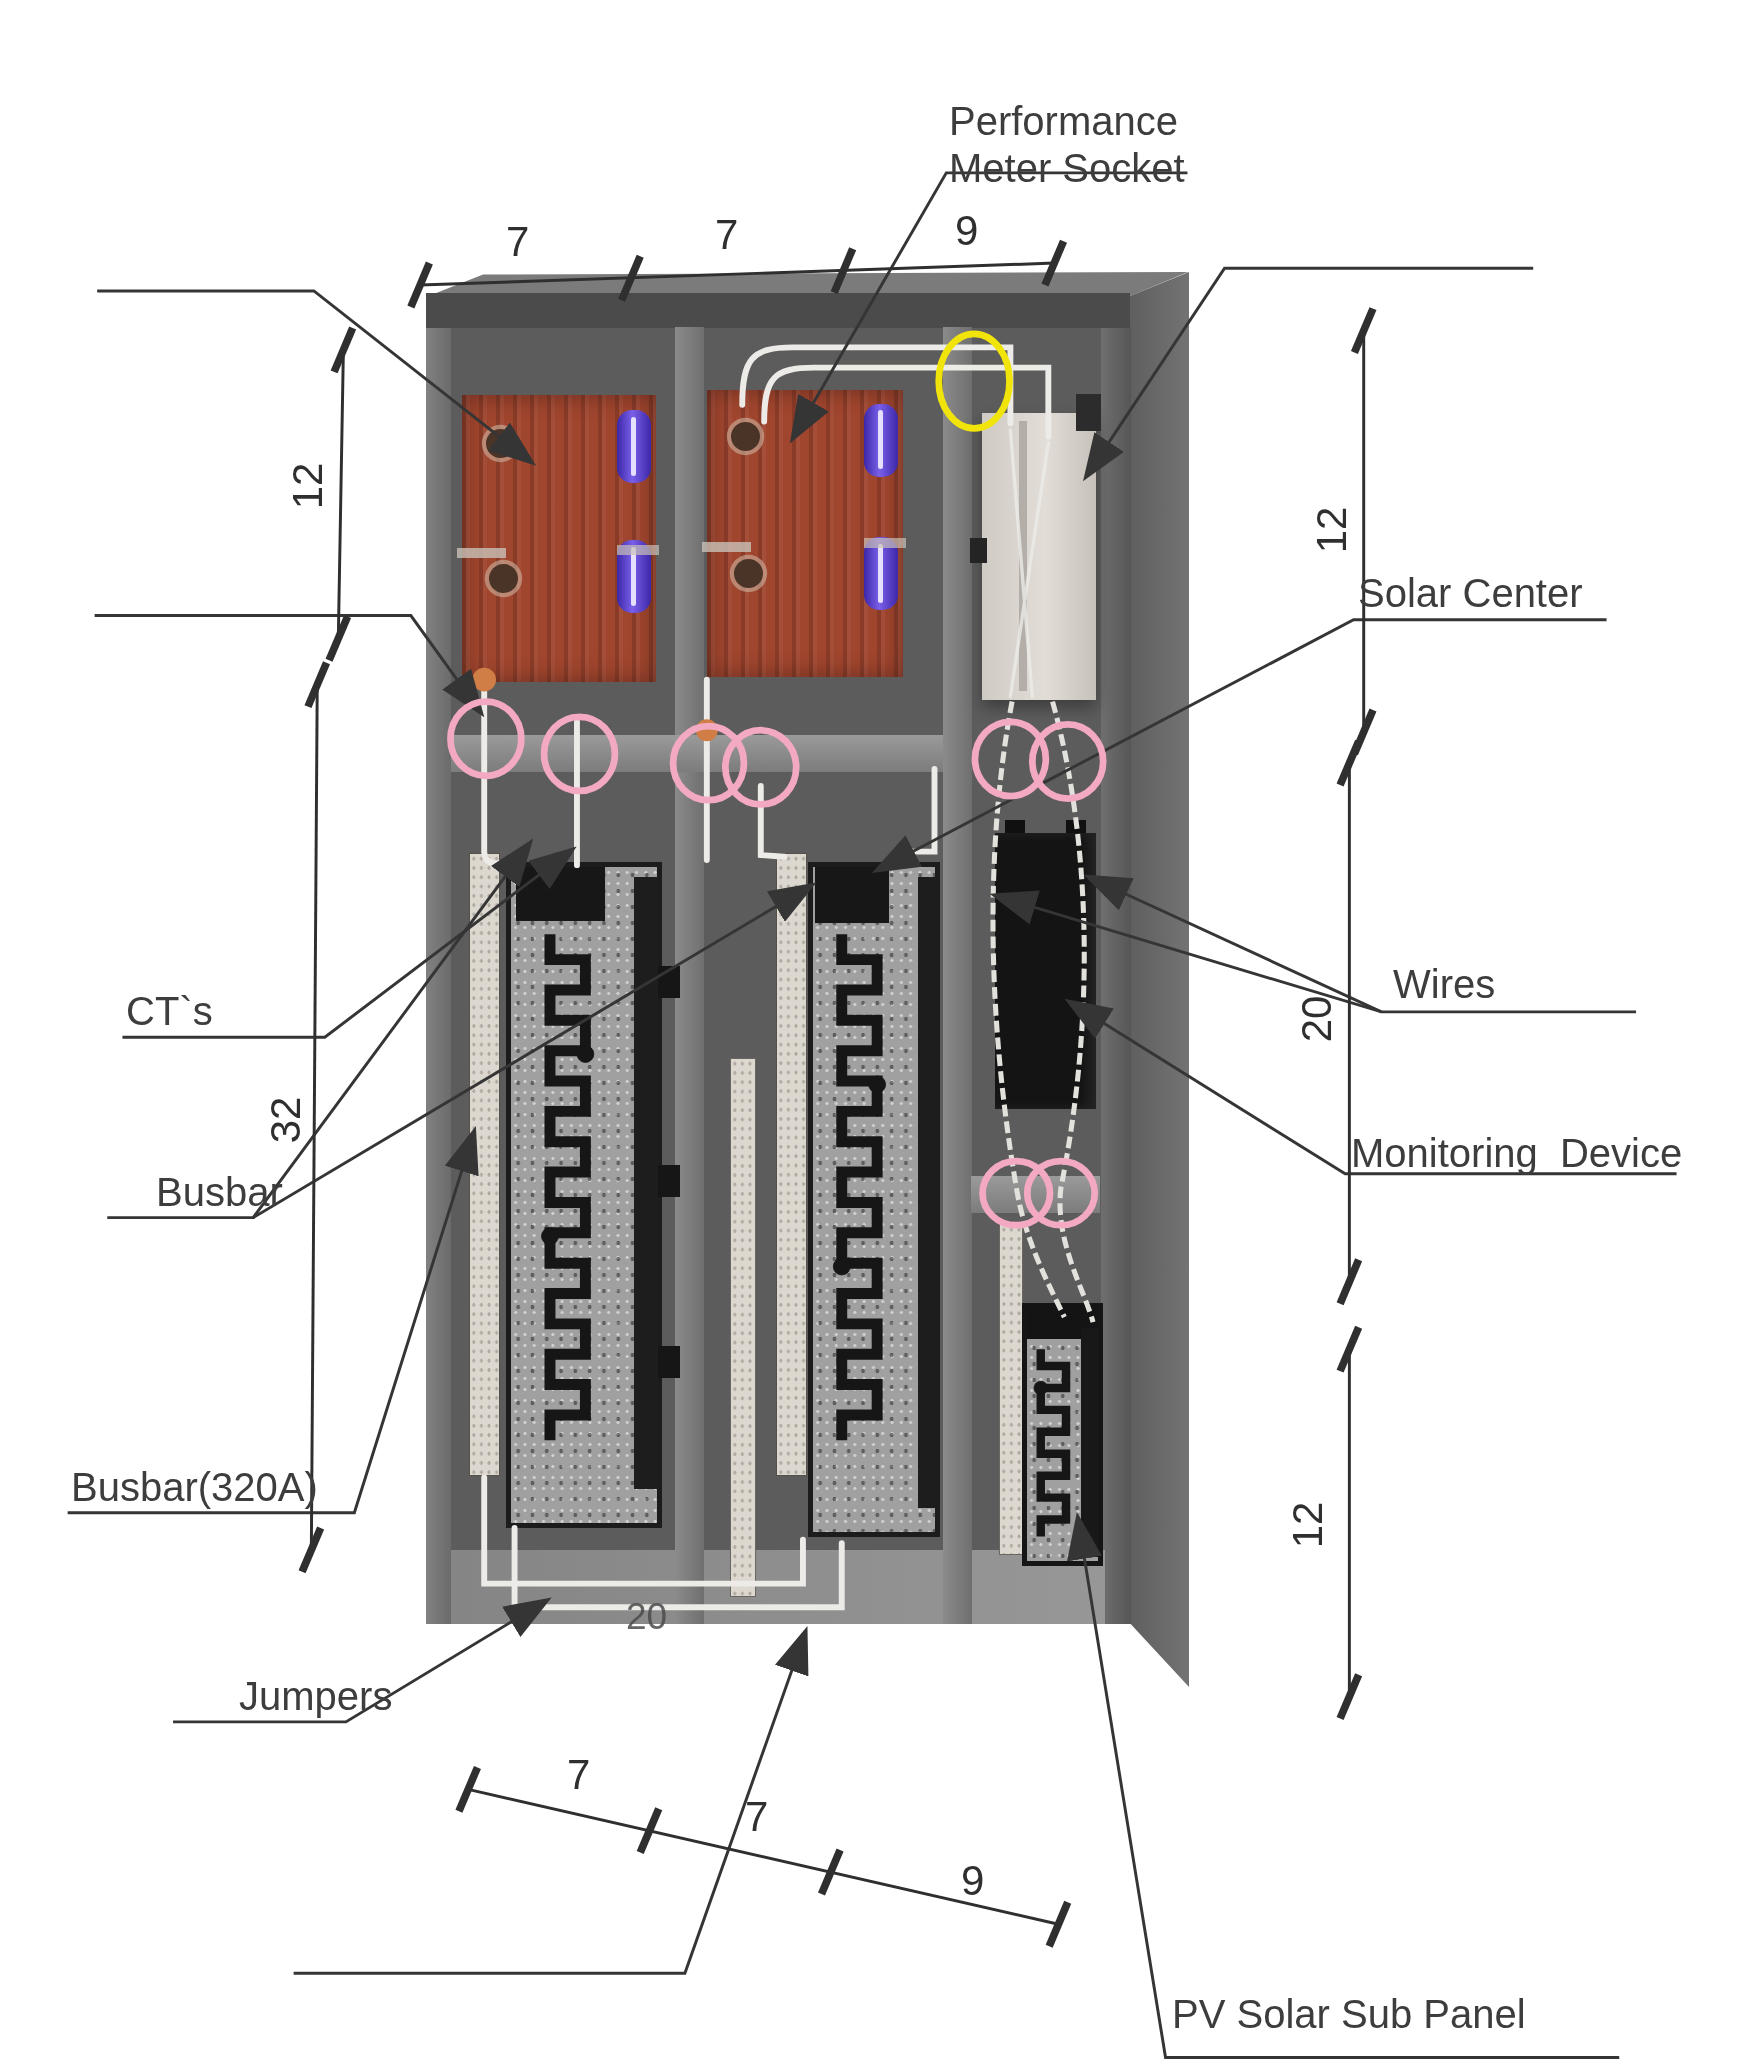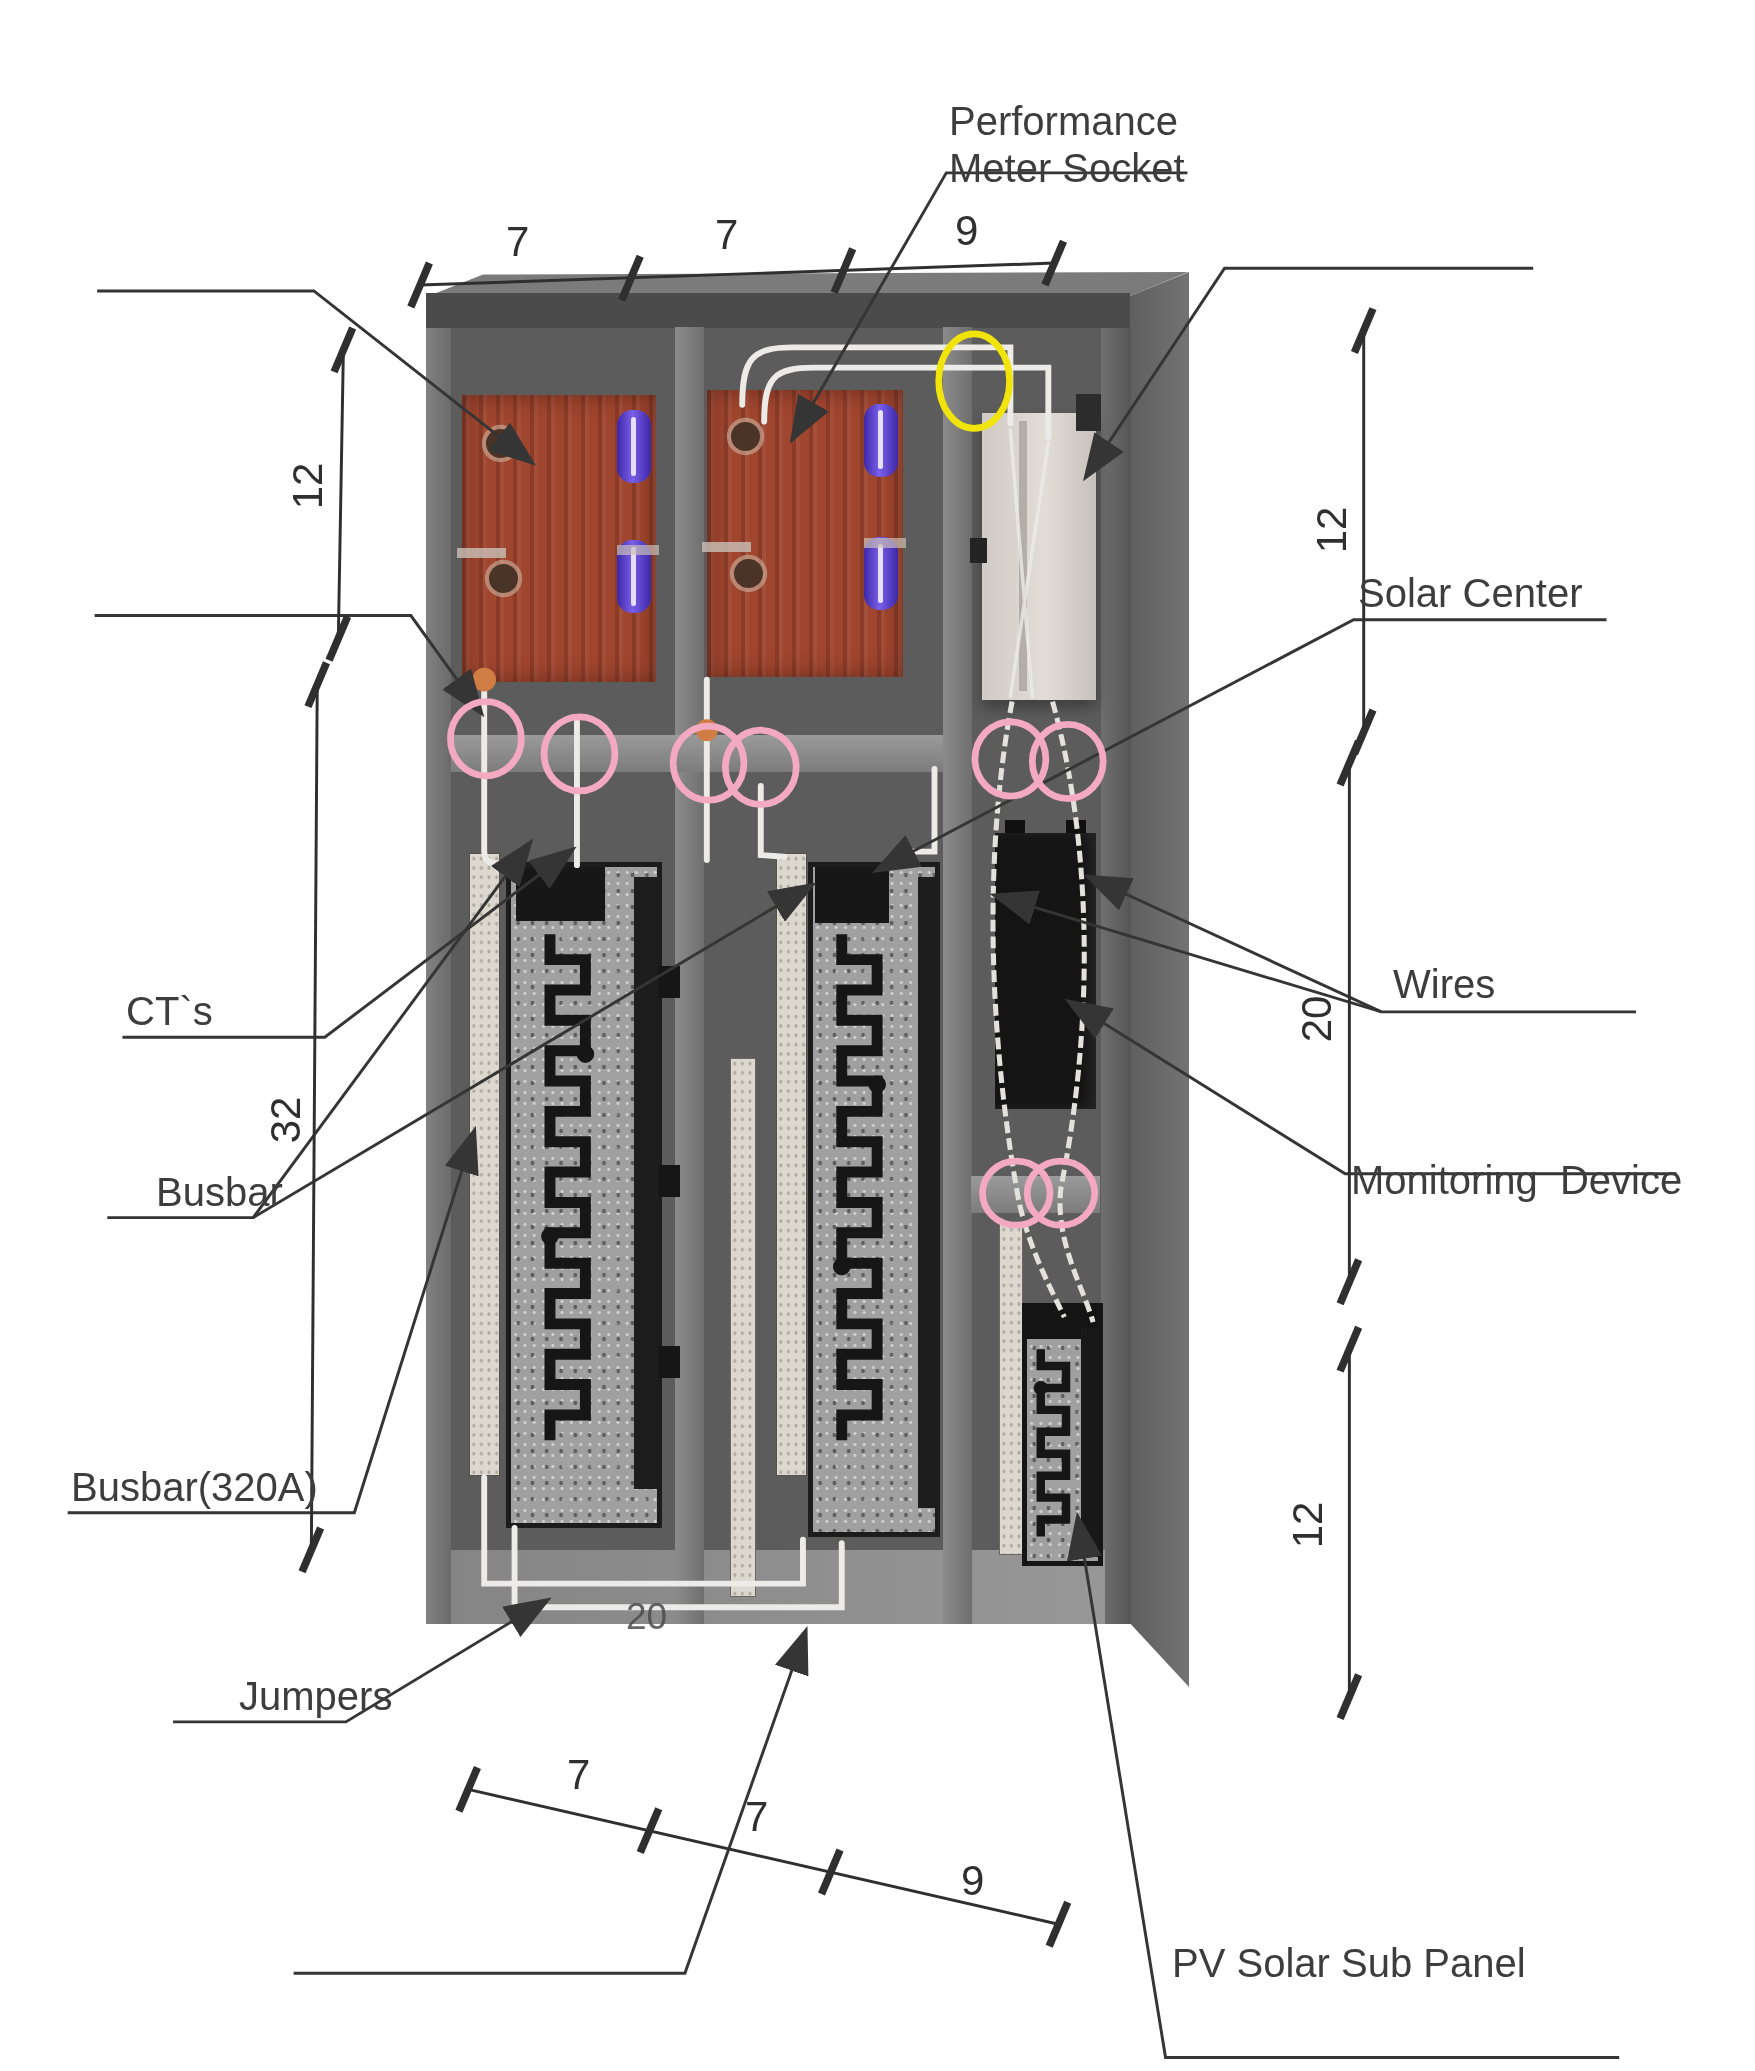--- a/index.html
+++ b/index.html
@@ -213,24 +213,24 @@
       <ellipse cx="1155" cy="452" rx="42" ry="56" stroke="#f1e40b"></ellipse>
     </g>
   </svg>
 
   <div class="lbl" style="left:949px;top:69px;margin-top:29px;">Performance
 Meter Socket</div>
   <div class="lbl" style="left:126px;top:988px;">CT`s</div>
   <div class="lbl" style="left:111px;top:1169px;margin-left:45px;">Busbar</div>
   <div class="lbl" style="left:71px;top:1464px;">Busbar(320A)</div>
   <div class="lbl" style="left:197px;top:1673px;margin-left:42px;">Jumpers</div>
-  <div class="lbl" style="left:1172px;top:1940px;">PV Solar Sub Panel</div>
+  <div class="lbl" style="left:1172px;top:1991px;">PV Solar Sub Panel</div>
   <div class="lbl" style="left:1358px;top:570px;">Solar Center</div>
   <div class="lbl" style="left:1393px;top:961px;">Wires</div>
-  <div class="lbl" style="left:1351px;top:1157px;">Monitoring  Device</div>
+  <div class="lbl" style="left:1351px;top:1130px;">Monitoring  Device</div>
 
   <div class="dim" style="left:506px;top:218px;">7</div>
   <div class="dim" style="left:715px;top:211px;">7</div>
   <div class="dim" style="left:955px;top:207px;">9</div>
   <div class="dim rot" style="left:285px;top:462px;">12</div>
   <div class="dim rot" style="left:263px;top:1096px;">32</div>
   <div class="dim rot" style="left:1309px;top:506px;">12</div>
   <div class="dim rot" style="left:1294px;top:995px;">20</div>
   <div class="dim rot" style="left:1285px;top:1501px;">12</div>
   <div class="dim" style="left:567px;top:1751px;">7</div>

